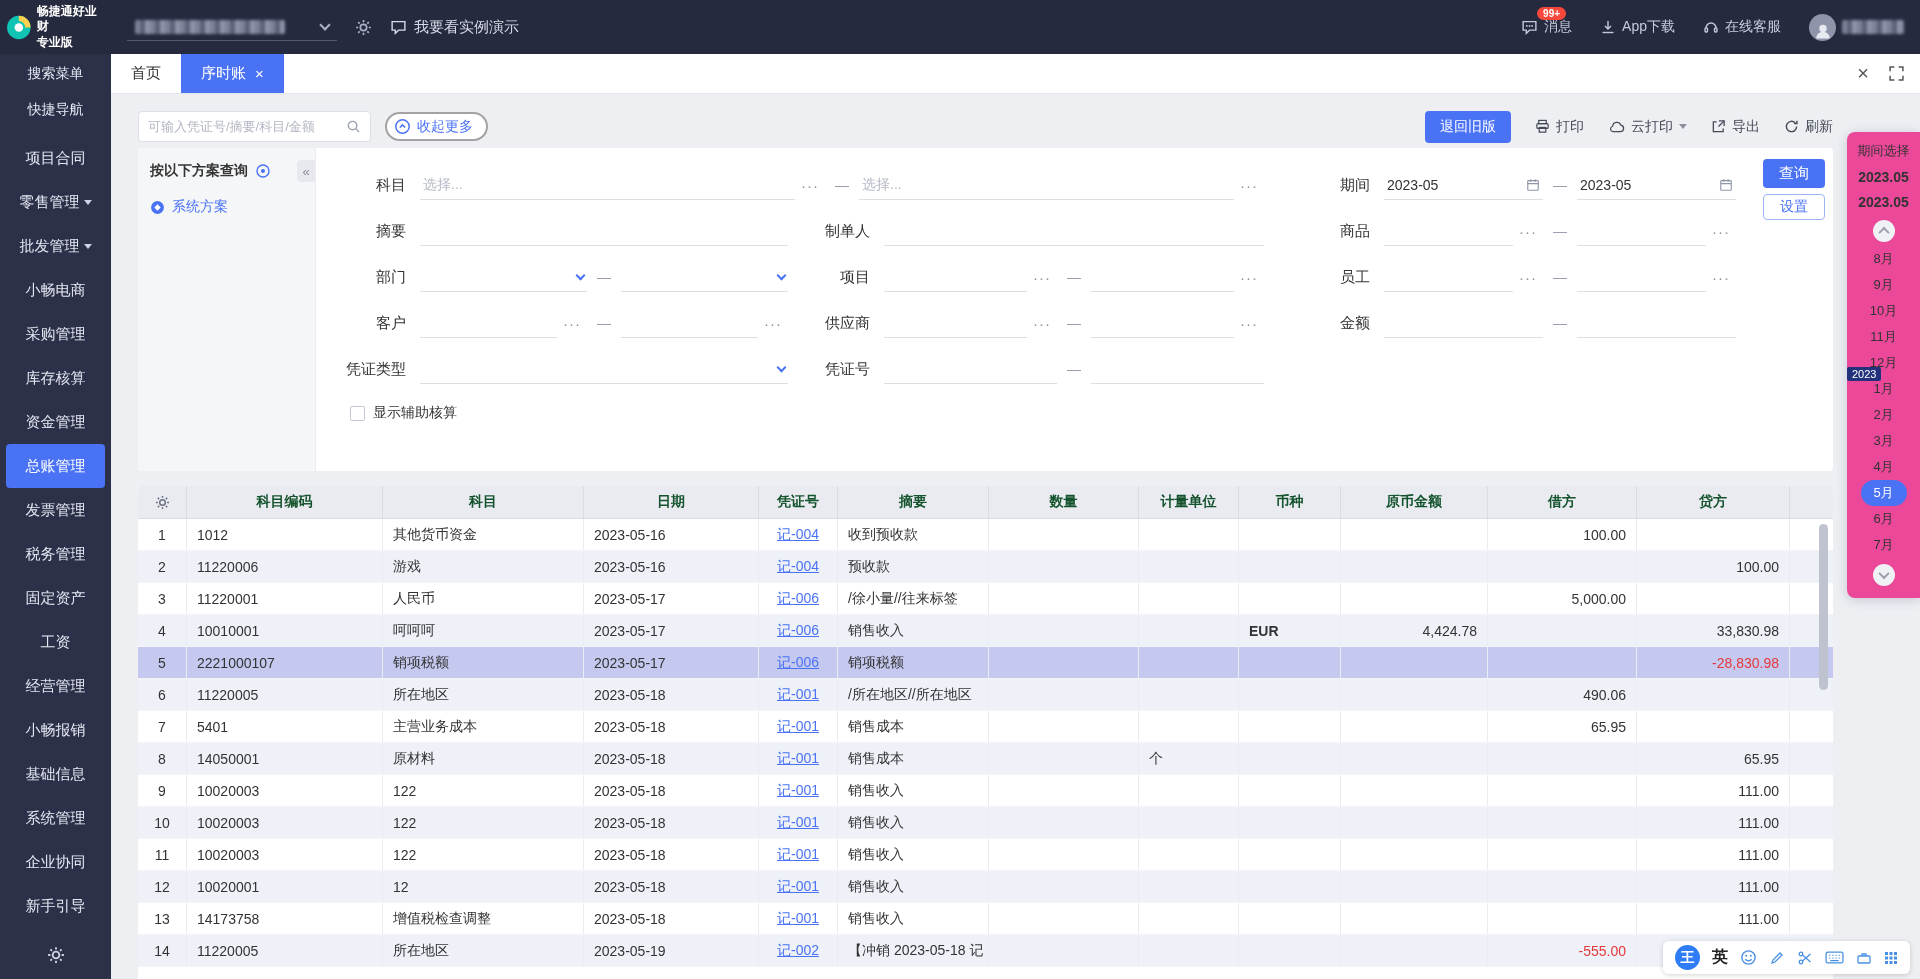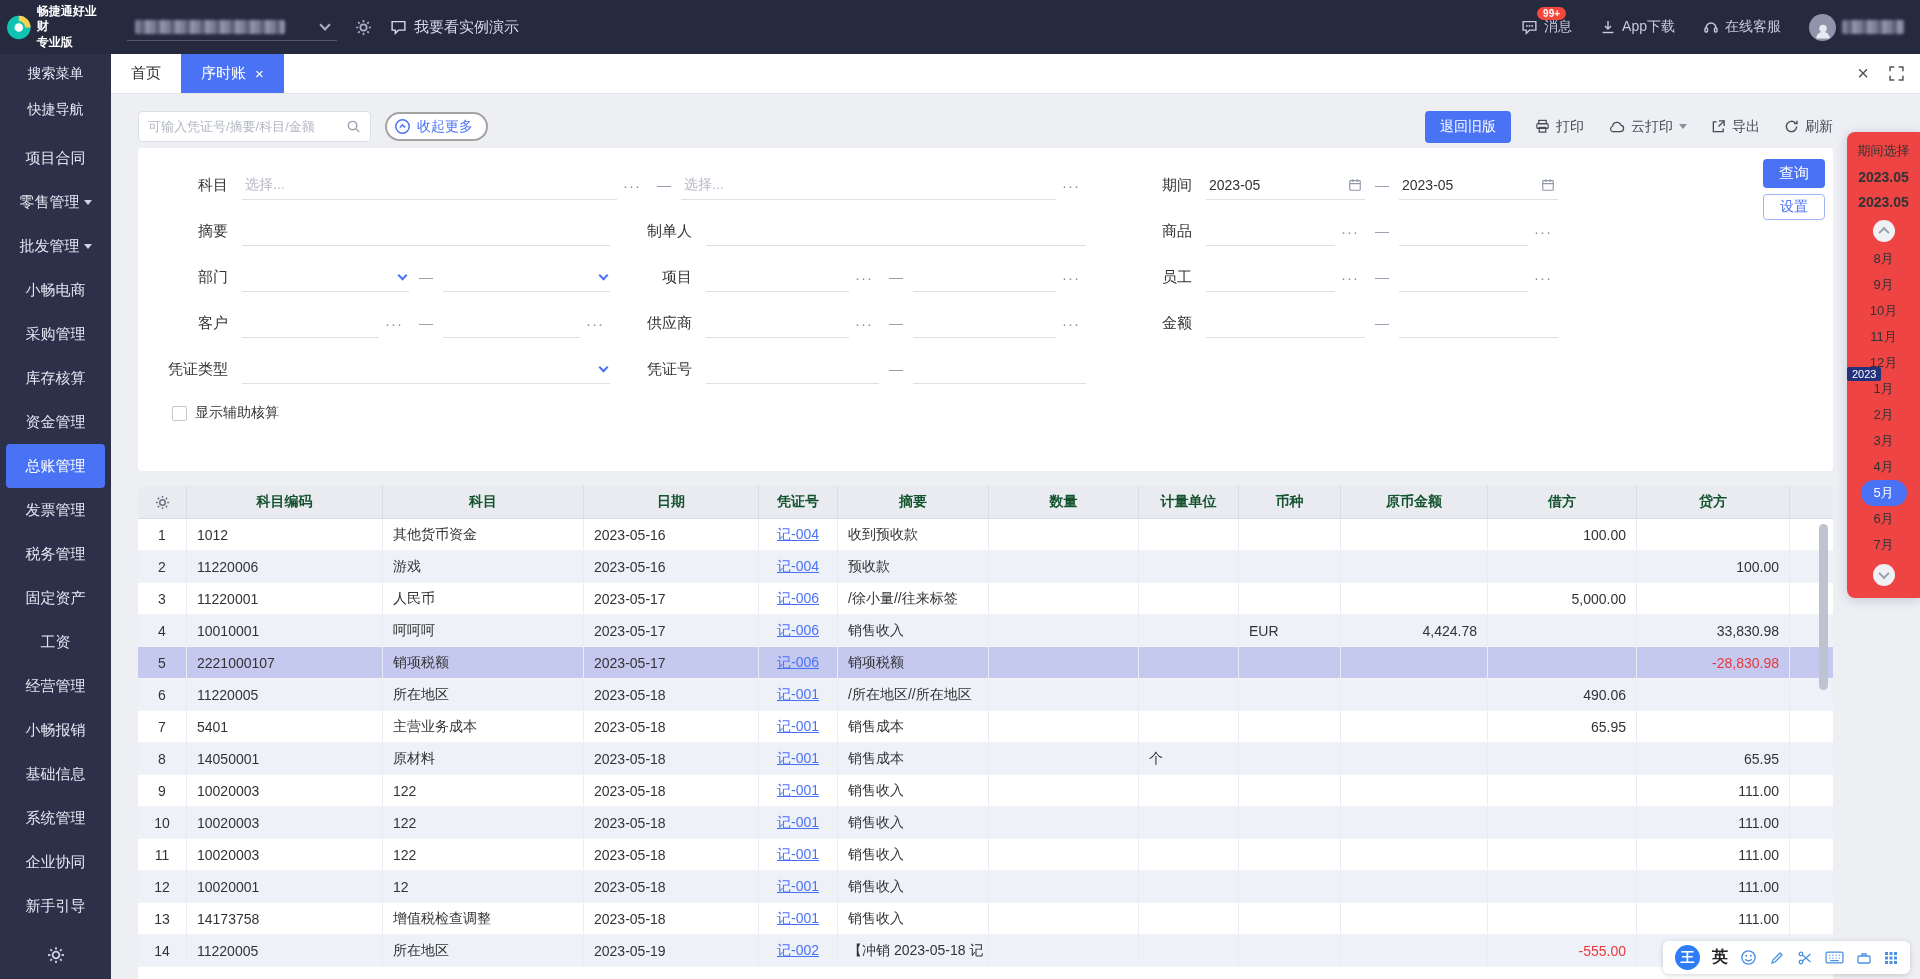--- a/index.html
+++ b/index.html
@@ -85,21 +85,21 @@
   .t-body .t-row:nth-child(even) { background:#eef1f8; }
   .t-body .t-row.selected { background:#c5c9f0; }
   .t-cell { height:100%; display:flex; align-items:center; padding:0 10px; overflow:hidden; white-space:nowrap; flex:none; border-right:1px solid #e9ecf2; }
   .al-r { justify-content:flex-end; }
   .al-c { justify-content:center; padding:0 2px; }
   .voucher-link { color:#4a72f5; text-decoration:underline; cursor:pointer; }
   .neg { color:#e5383b; }
   .vscroll { position:absolute; right:5px; top:38px; width:9px; height:166px; background:#bfc3cf; border-radius:5px; cursor:pointer; }
 
   
-  .period-panel { position:absolute; right:0; top:132px; width:73px; background:#ef4444; border-radius:8px 0 0 8px; box-shadow:0 2px 12px rgba(40,50,90,.2); padding:10px 0 12px; display:flex; flex-direction:column; align-items:center; z-index:20; }
+  .period-panel { position:absolute; right:0; top:132px; width:73px; background:#ec4899; border-radius:8px 0 0 8px; box-shadow:0 2px 12px rgba(40,50,90,.2); padding:10px 0 12px; display:flex; flex-direction:column; align-items:center; z-index:20; }
   .pp-title { font-size:13px; color:#333; }
   .pp-val { font-size:14px; font-weight:bold; color:#333; margin-top:9px; }
   .pp-chevron { width:22px; height:22px; border-radius:50%; background:#f0f1f5; display:flex; align-items:center; justify-content:center; margin:10px 0 4px; cursor:pointer; }
   .pp-chevron.down { margin:6px 0 0; }
   .cv { width:8px; height:8px; border-left:2px solid #9aa0ad; border-top:2px solid #9aa0ad; }
   .cv.up { transform:rotate(45deg) translate(1px,1px); }
   .cv.dn { transform:rotate(225deg) translate(1px,1px); }
   .pp-months { display:flex; flex-direction:column; align-items:center; position:relative; width:100%; }
   .pp-month { height:26px; width:46px; display:flex; align-items:center; justify-content:center; font-size:13px; color:#333; border-radius:13px; cursor:pointer; }
   .pp-month.active { background:#4a72f5; color:#fff; }
@@ -341,20 +341,39 @@
                   <path d="M13.5 8a5.5 5.5 0 1 1-1.6-3.9"></path>
                   <path d="M13.8 1.8v3h-3"></path>
                 </g>
               </svg>
             <span>刷新</span>
           </div>
         </div>
       </div>
 
       <div class="filter-card">
+        <div class="scheme-panel">
+          <div class="scheme-title-row">
+            <span class="scheme-title">按以下方案查询</span>
+            <svg width="16" height="16" viewBox="0 0 16 16">
+                <g fill="none" stroke="#4a72f5" stroke-width="1.4">
+                  <circle cx="8" cy="8" r="6"></circle>
+                </g>
+                <circle cx="8" cy="8" r="2" fill="#4a72f5"></circle>
+              </svg>
+          </div>
+          <div class="scheme-collapse">«</div>
+          <div class="scheme-item">
+            <svg width="15" height="15" viewBox="0 0 14 14">
+                <circle cx="7" cy="7" r="6" fill="#4a72f5"></circle>
+                <rect x="4.9" y="4.9" width="4.2" height="4.2" fill="#fff" transform="rotate(45 7 7)"></rect>
+              </svg>
+            <span>系统方案</span>
+          </div>
+        </div>
 
         <div class="filter-form">
 
           <div class="f-row">
             <div class="f-label w1">科目</div>
             <div class="zone span2">
               <div class="u">
                   <span class="ph">选择...</span>
                 </div>
               <span class="dots">···</span>
@@ -580,21 +599,21 @@
                 <div class="t-cell al-c" style="width: 49px;">4</div>
                 <div class="t-cell" style="width: 196px;">10010001</div>
                 <div class="t-cell" style="width: 201px;">呵呵呵</div>
                 <div class="t-cell" style="width: 175px;">2023-05-17</div>
                 <div class="t-cell al-c" style="width: 79px;">
                   <a class="voucher-link">记-006</a>
                 </div>
                 <div class="t-cell" style="width: 151px;">销售收入</div>
                 <div class="t-cell al-r" style="width: 150px;"></div>
                 <div class="t-cell" style="width: 100px;"></div>
-                <div class="t-cell" style="width: 102px;">EUR</div>
+                <div class="t-cell" style="width: 102px; font-weight: bold;">EUR</div>
                 <div class="t-cell al-r" style="width: 147px;">4,424.78</div>
                 <div class="t-cell al-r" style="width: 149px;"></div>
                 <div class="t-cell al-r" style="width: 153px;">33,830.98</div>
                 <div class="t-cell" style="width: 43px; border-right: 0px;"></div>
               </div>
               <div class="t-row selected">
                 <div class="t-cell al-c" style="width: 49px;">5</div>
                 <div class="t-cell" style="width: 196px;">2221000107</div>
                 <div class="t-cell" style="width: 201px;">销项税额</div>
                 <div class="t-cell" style="width: 175px;">2023-05-17</div>

